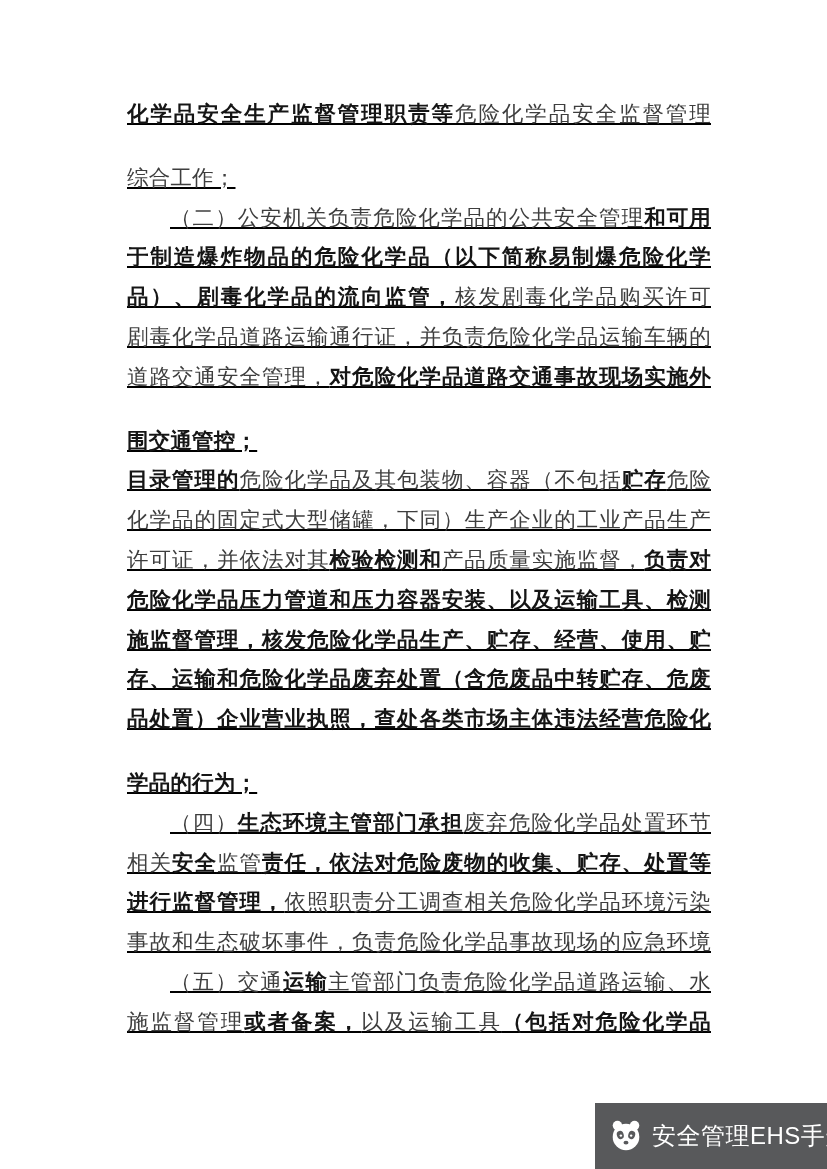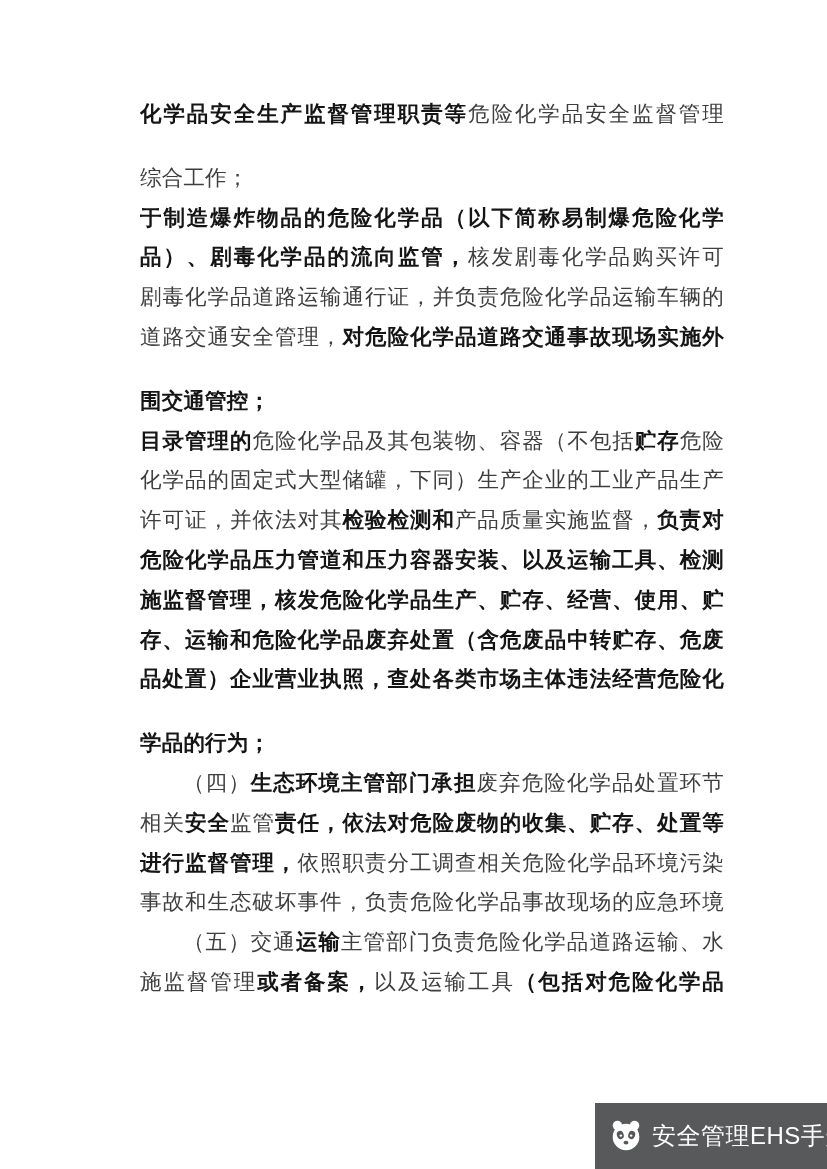--- a/index.html
+++ b/index.html
@@ -14,23 +14,24 @@
     overflow: hidden;
     font-family: "Liberation Sans", sans-serif;
   }
   .page {
     position: absolute;
     inset: 0;
     background: #ffffff;
   }
   .doc-text {
     position: absolute;
-    left: 140px;
+    left: 127px;
     top: 95px;
     width: 584px;
+    text-decoration: underline;
   }
   .line {
     height: 39.8px;
     line-height: 39.8px;
     font-size: 21.5px;
     text-align: justify;
     text-align-last: justify;
     text-justify: inter-character;
     overflow: hidden;
     white-space: normal;
@@ -82,20 +83,21 @@
   }
 </style>
 </head>
 <body>
 
 <div class="page">
 
   <div class="doc-text">
       <div class="line"><span class="b">化学品安全生产监督管理职责等</span><span class="r">危险化学品安全监督管理</span></div>
       <div class="line last"><span class="r">综合工作；</span></div>
+      <div class="line indent"><span class="r">（二）公安机关负责危险化学品的公共安全管理</span><span class="b">和可用</span></div>
       <div class="line"><span class="b">于制造爆炸物品的危险化学品（以下简称易制爆危险化学</span></div>
       <div class="line"><span class="b">品）、剧毒化学品的流向监管，</span><span class="r">核发剧毒化学品购买许可证、</span></div>
       <div class="line"><span class="r">剧毒化学品道路运输通行证，并负责危险化学品运输车辆的</span></div>
       <div class="line"><span class="r">道路交通安全管理，</span><span class="b">对危险化学品道路交通事故现场实施外</span></div>
       <div class="line last"><span class="b">围交通管控；</span></div>
       <div class="line"><span class="b">目录管理的</span><span class="r">危险化学品及其包装物、容器（不包括</span><span class="b">贮存</span><span class="r">危险</span></div>
       <div class="line"><span class="r">化学品的固定式大型储罐，下同）生产企业的工业产品生产</span></div>
       <div class="line"><span class="r">许可证，并依法对其</span><span class="b">检验检测和</span><span class="r">产品质量实施监督，</span><span class="b">负责对</span></div>
       <div class="line"><span class="b">危险化学品压力管道和压力容器安装、以及运输工具、检测实</span></div>
       <div class="line"><span class="b">施监督管理，核发危险化学品生产、贮存、经营、使用、贮</span></div>

